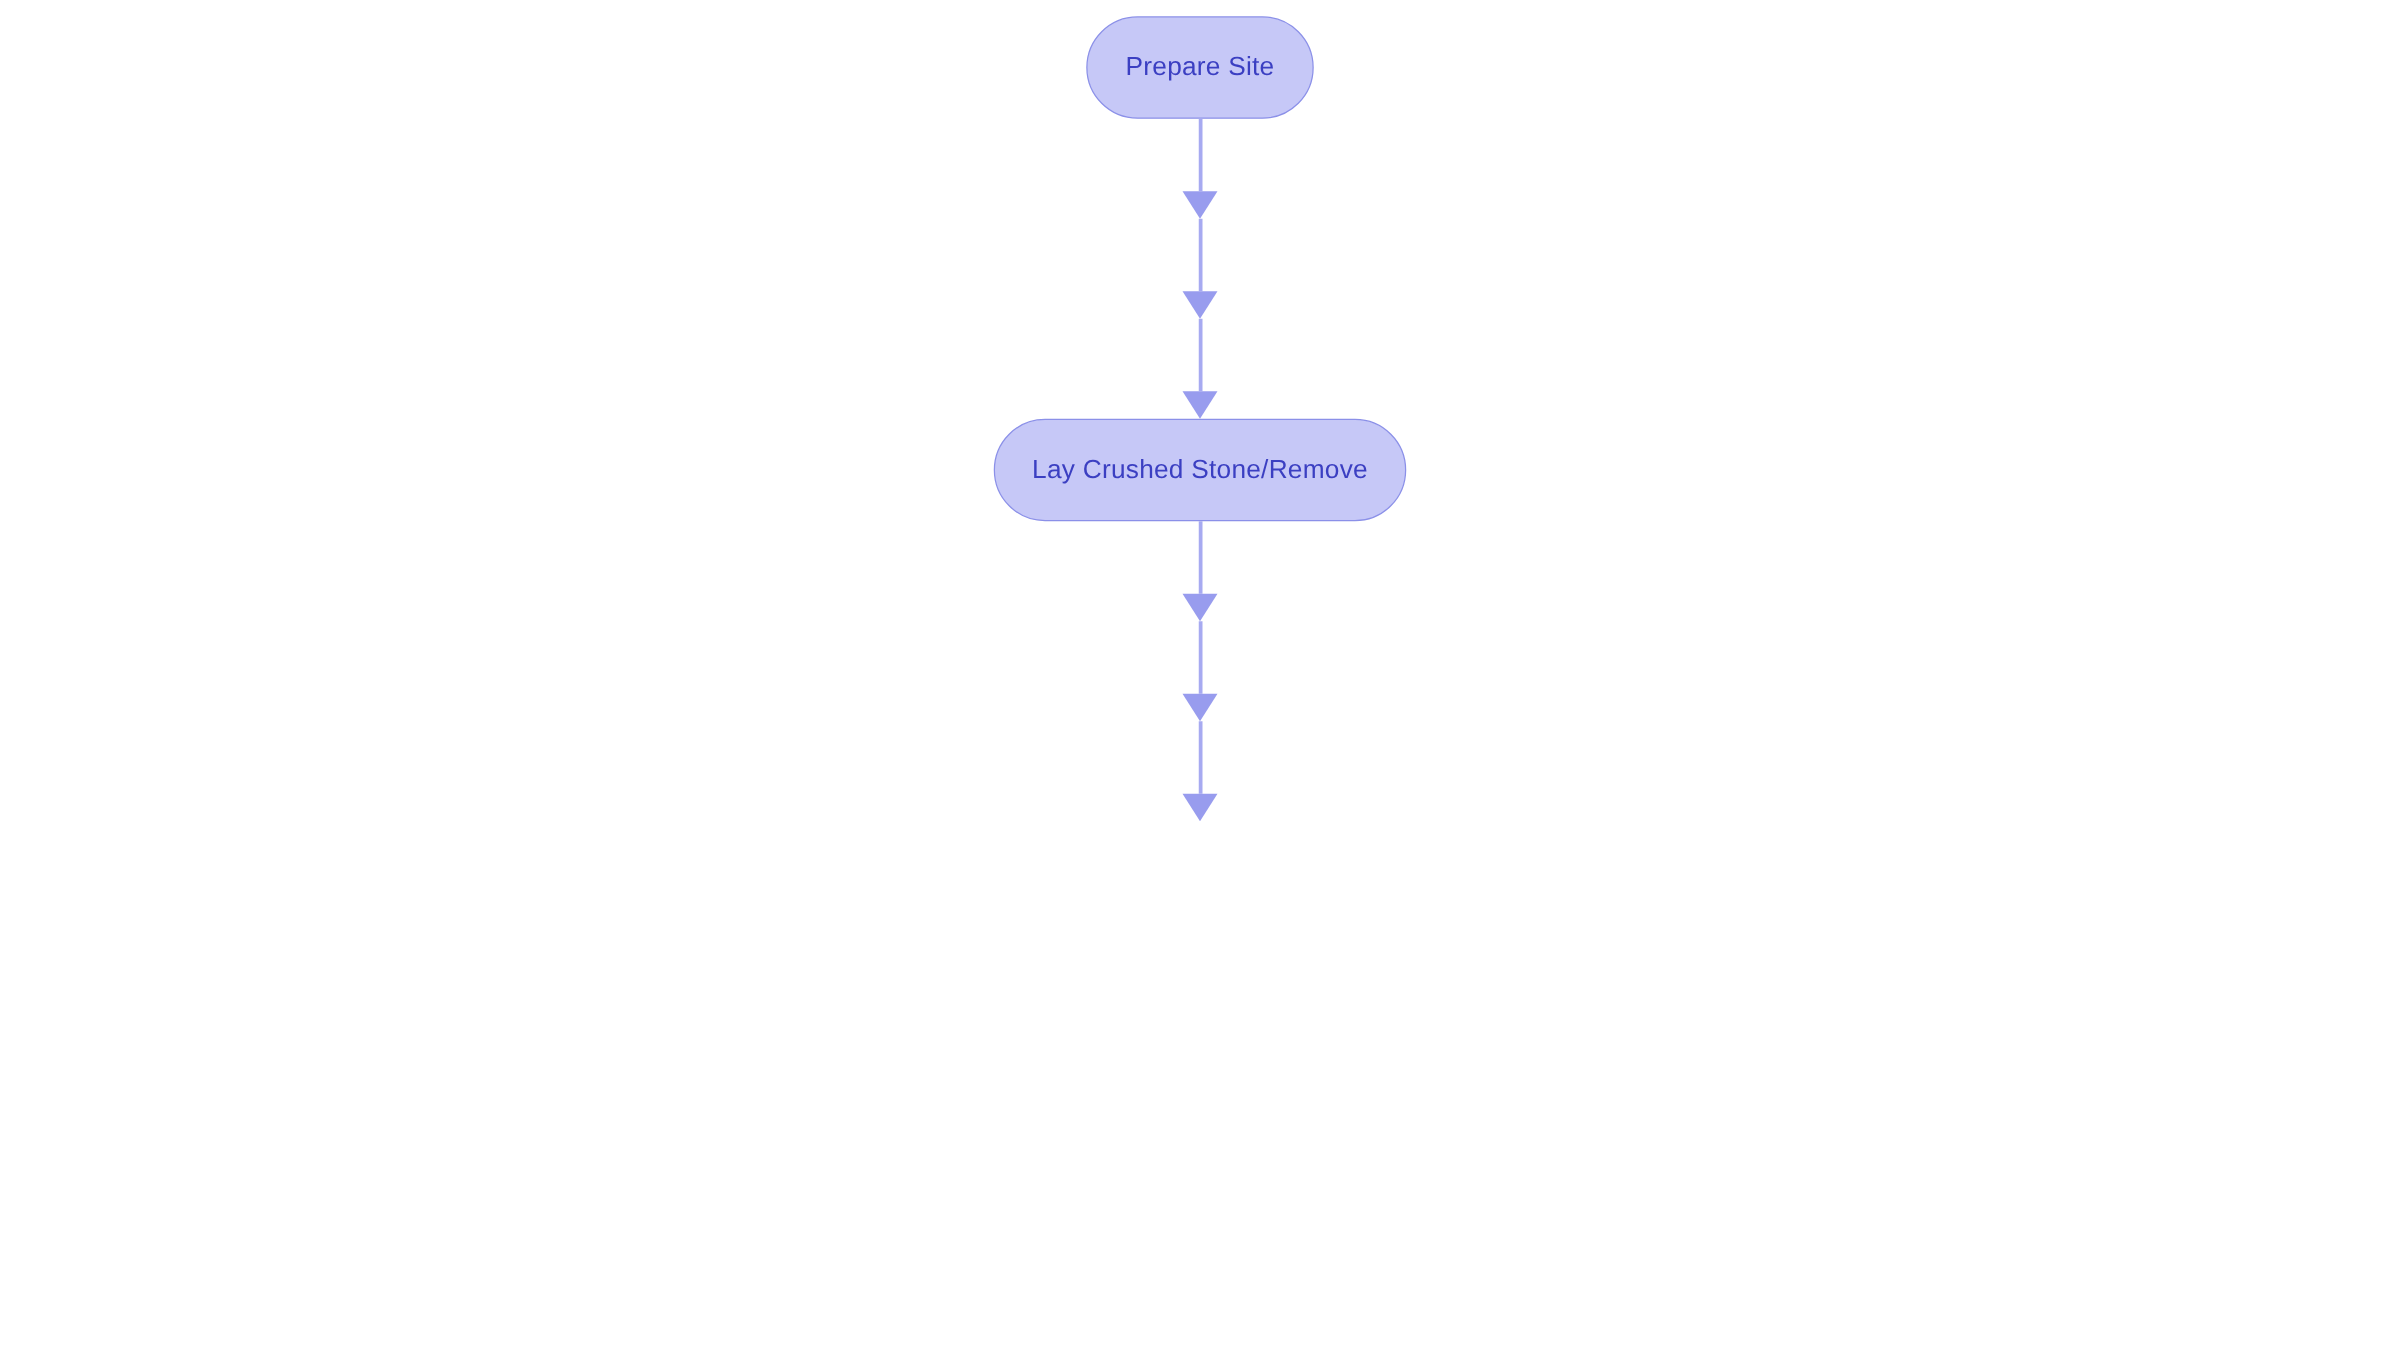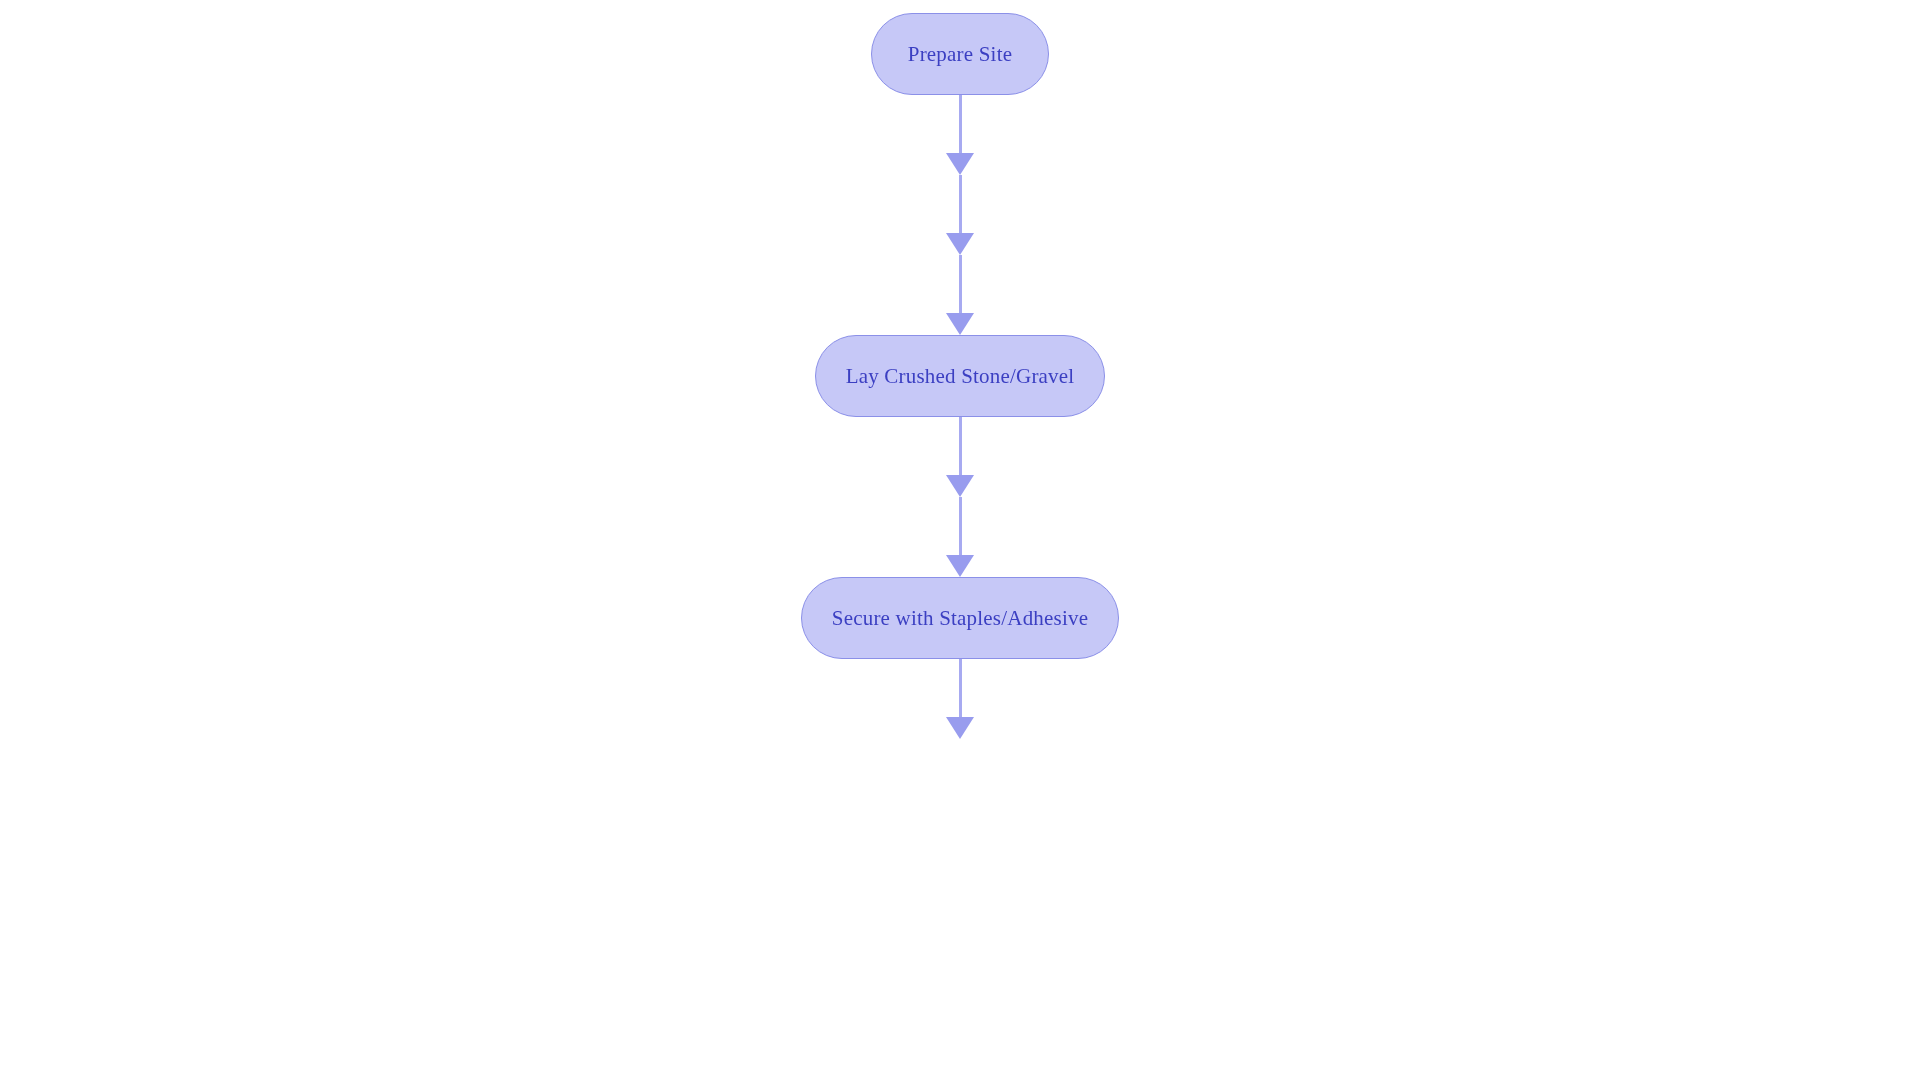--- a/index.html
+++ b/index.html
@@ -1,15 +1,15 @@
 <!DOCTYPE html>
 <html><head>
 <meta charset="utf-8">
 <style>
-  * { margin: 0; padding: 0; box-sizing: border-box; font-family: Liberation Serif, serif; }
+  * { margin: 0; padding: 0; box-sizing: border-box; }
   html, body {
     width: 1920px;
     height: 1083px;
     background: #ffffff;
     font-family: "Liberation Sans", sans-serif;
     overflow: hidden;
   }
   .canvas {
     position: absolute;
     inset: 0;
@@ -79,37 +79,34 @@
       <div class="head"></div>
     </div>
 
 
     <div class="connector">
       <div class="line"></div>
       <div class="head"></div>
     </div>
 
     <div class="node">
-      <span>Lay Crushed Stone/Gravel</span>
+      <span>Lay Crushed Stone/Remove</span>
     </div>
 
     <div class="connector">
       <div class="line"></div>
       <div class="head"></div>
     </div>
 
 
     <div class="connector">
       <div class="line"></div>
       <div class="head"></div>
     </div>
 
-    <div class="node">
-      <span>Secure with Staples/Adhesive</span>
-    </div>
 
     <div class="connector">
       <div class="line"></div>
       <div class="head"></div>
     </div>
 
 
   </div>
 </div>
 

